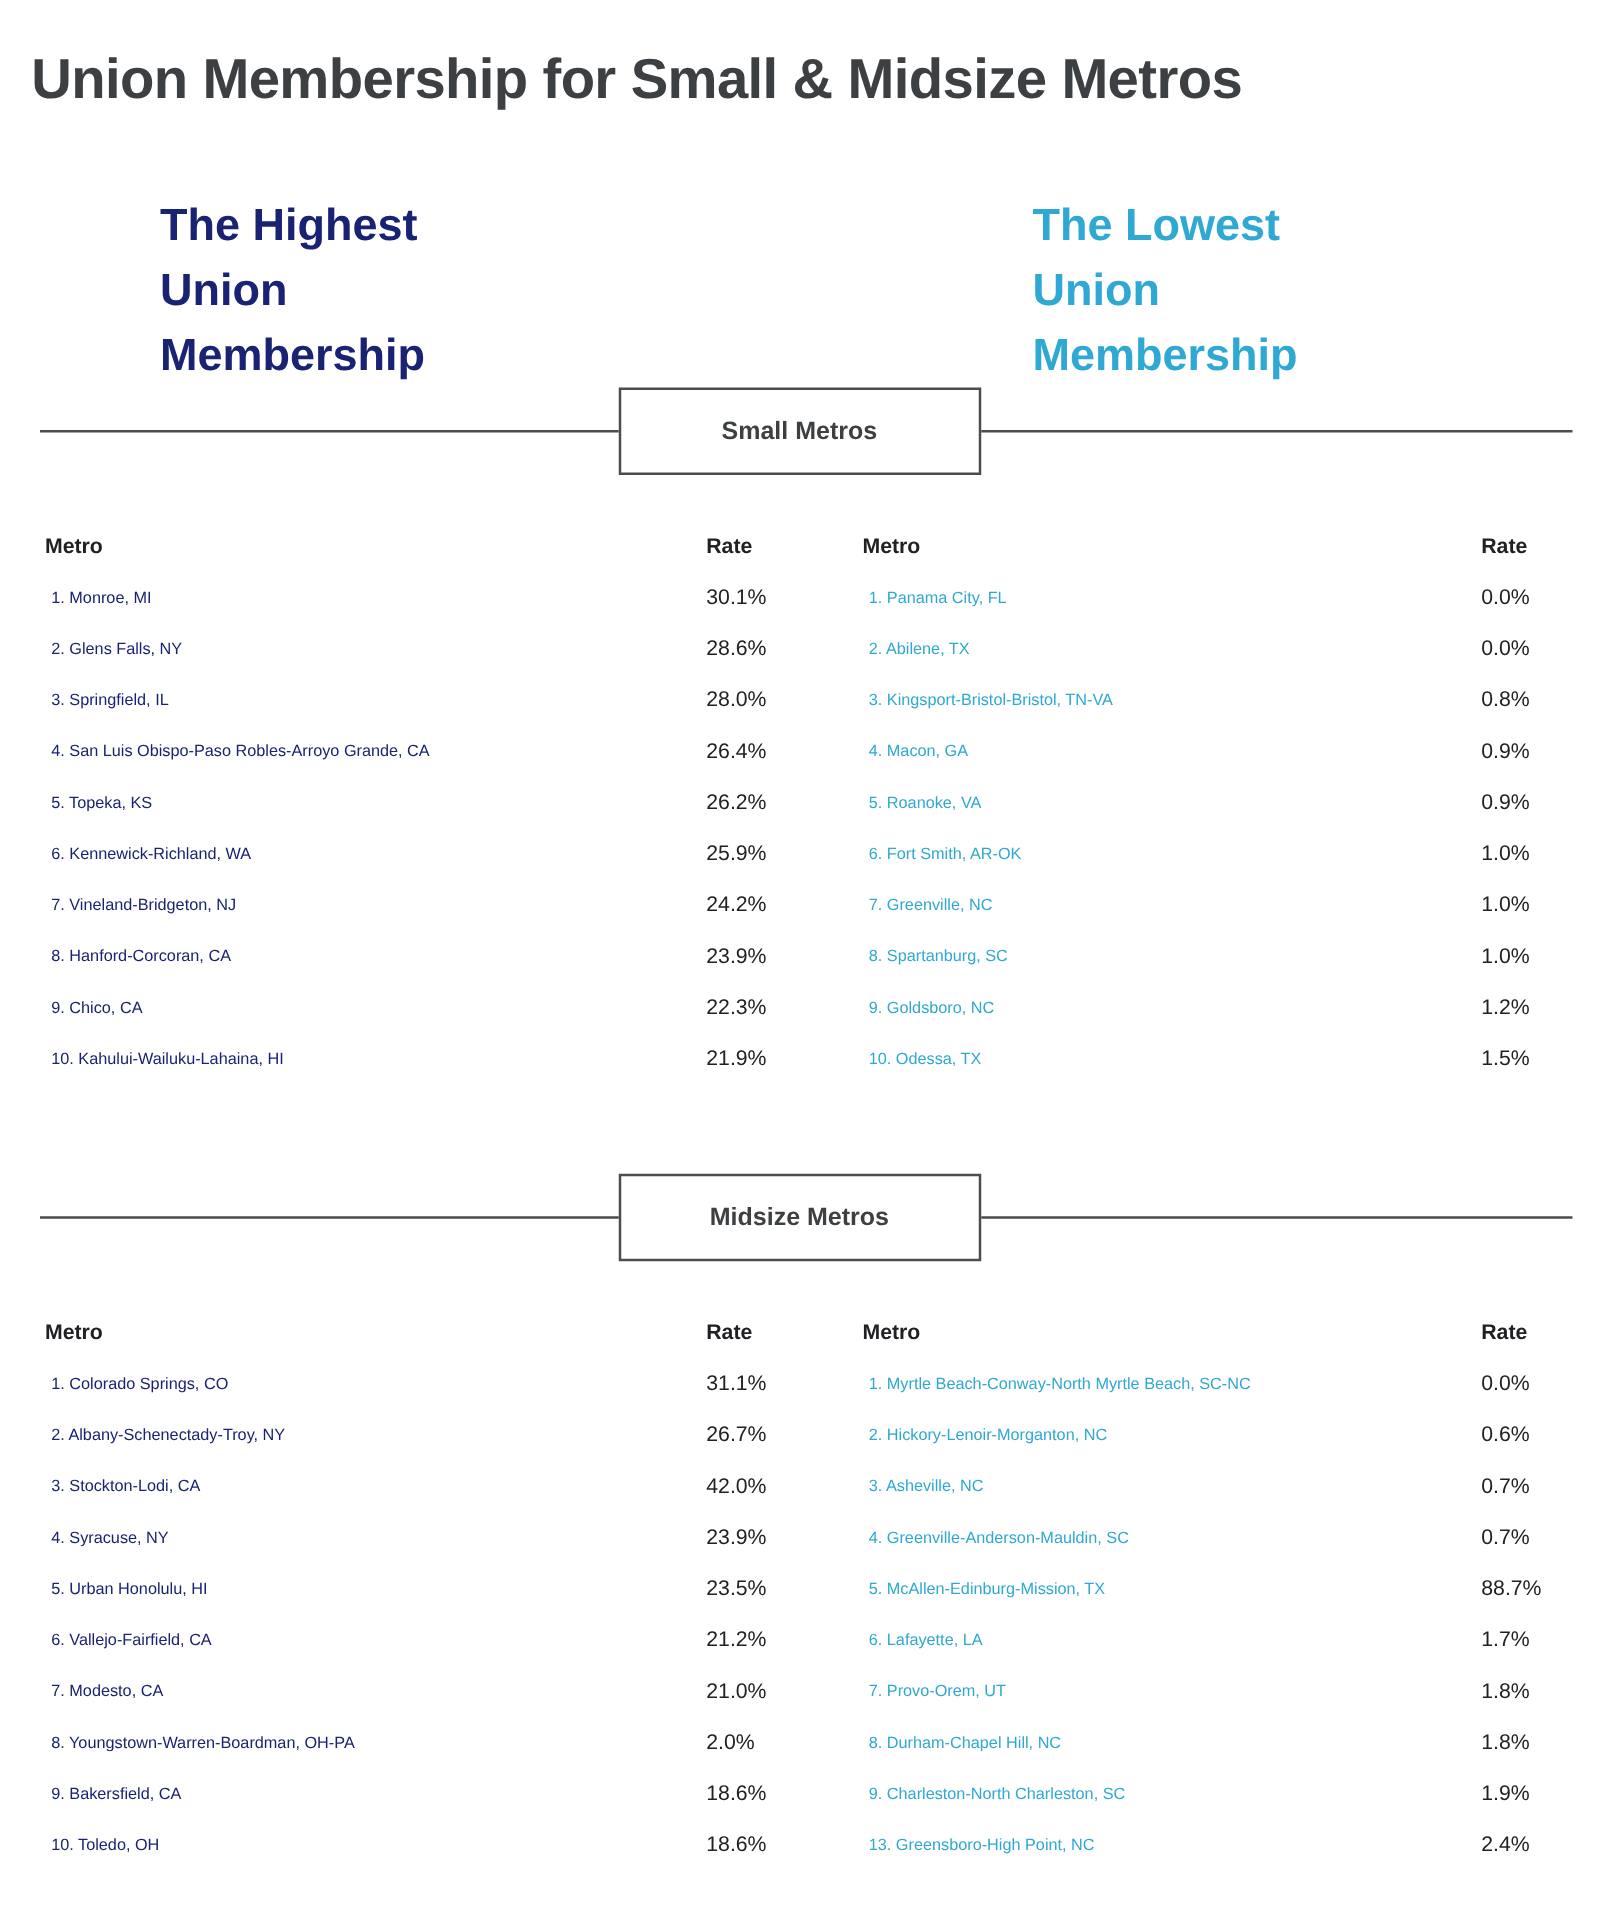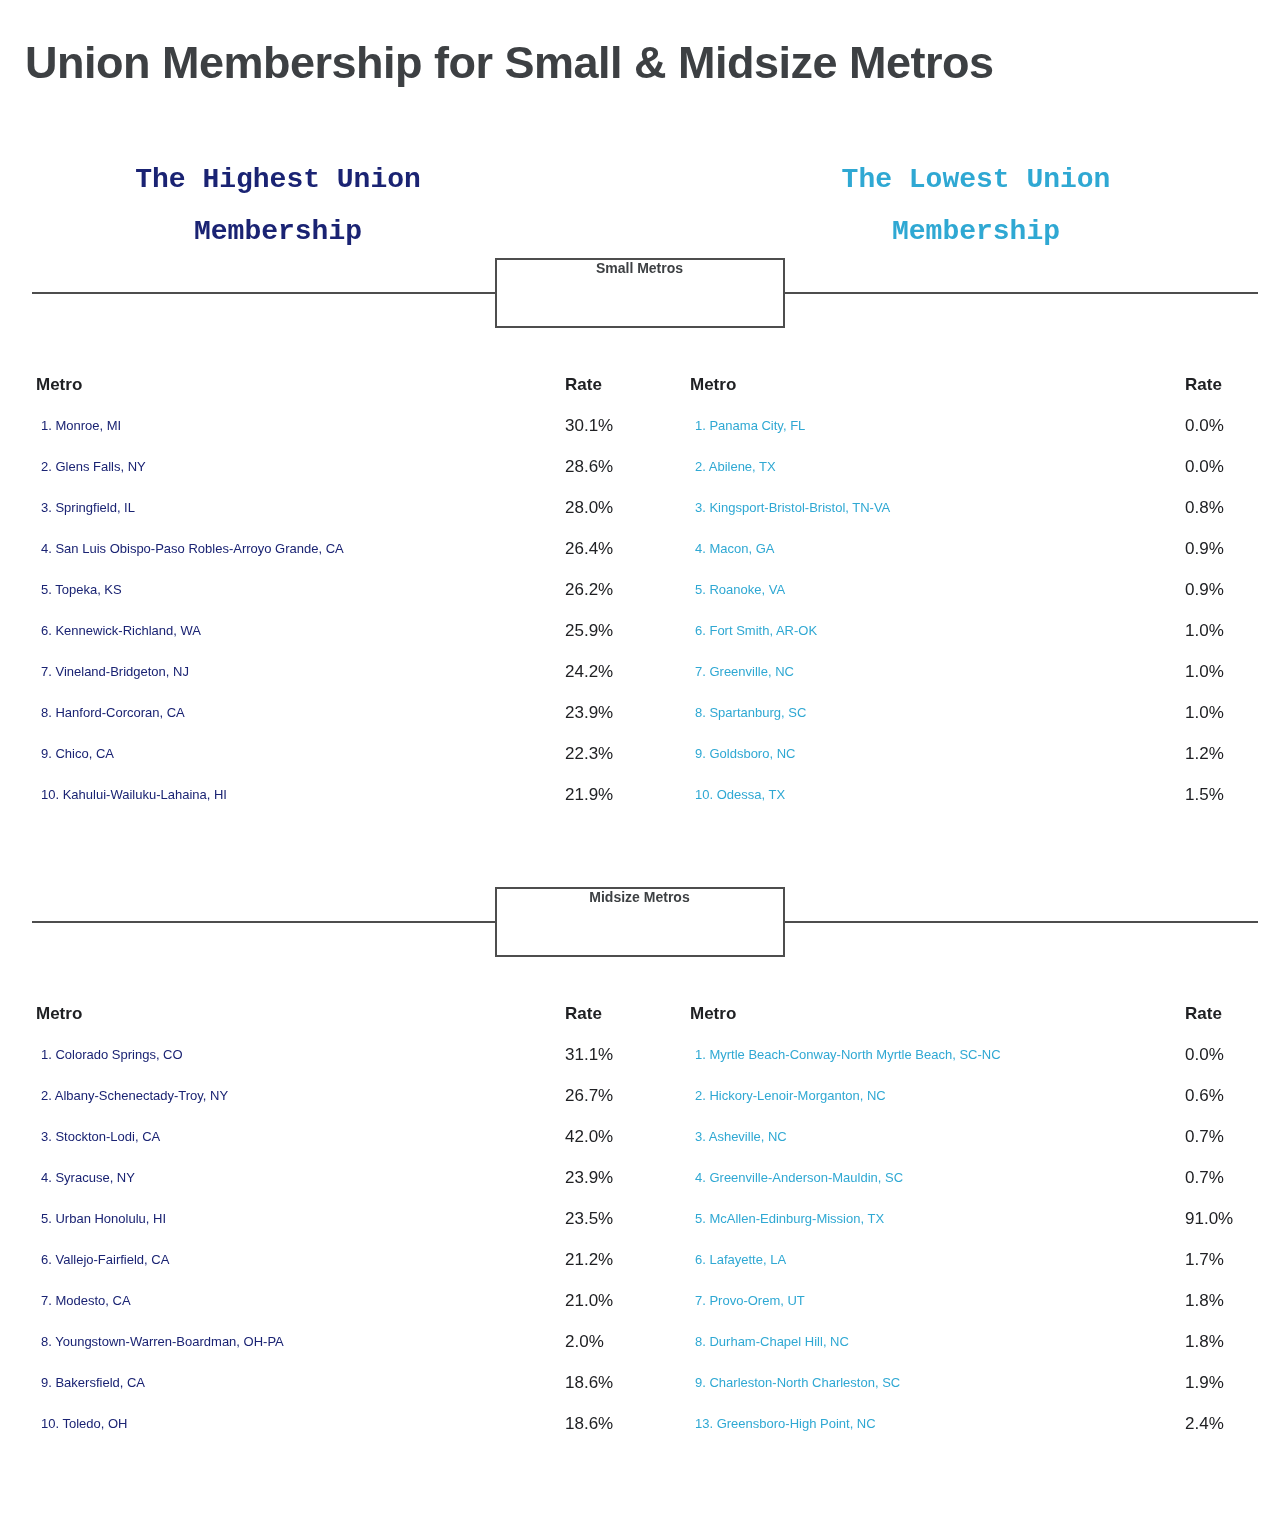--- a/index.html
+++ b/index.html
@@ -15,25 +15,24 @@
     margin: 36px 0 0 25px;
     font-size: 45px;
     font-weight: 600;
     letter-spacing: -0.5px;
     color: var(--title-gray, #3d4043);
     line-height: 1.2;
   }
   .headings { display: flex; margin-top: 64px; }
   .heading {
     width: 300px;
-    text-align: center;
-    font-size: 28px;
+    text-align: left;
+    font-size: 36px;
     font-weight: 600;
     line-height: 52px;
-    font-family: Liberation Mono, monospace;
   }
   .heading-highest { margin-left: 128px; color: var(--navy, #1a2373); }
   .heading-lowest  { margin-left: 398px; color: var(--cyan, #2fa8d3); }
 
   .divider { position: relative; height: 70px; }
   .divider-small { margin-top: 0; }
   .divider-mid { margin-top: 72px; }
   .divider-line {
     position: absolute;
     left: 32px; right: 21px; top: 50%;
@@ -41,22 +40,22 @@
     background: var(--line-gray, #4d4d4d);
   }
   .divider-box {
     position: absolute;
     left: 50%; top: 0;
     transform: translateX(-50%);
     width: 290px; height: 100%;
     box-sizing: border-box;
     background: #ffffff;
     border: 2px solid var(--line-gray, #4d4d4d);
-    display: flex; align-items: flex-start; justify-content: center;
-    font-size: 14px; font-weight: 600;
+    display: flex; align-items: center; justify-content: center;
+    font-size: 20px; font-weight: 600;
     color: var(--title-gray, #3d4043);
   }
 
   .tables { display: flex; margin-top: 36px; }
   .table { box-sizing: border-box; }
   .table-left  { margin-left: 36px; width: 584px; }
   .table-right { margin-left: 70px; width: 553px; }
   .thead, .row { display: flex; align-items: center; height: 41px; }
   .thead { font-size: 17px; font-weight: 600; color: var(--text-dark, #202124); }
   .col-metro { flex: 1 1 auto; white-space: nowrap; overflow: hidden; }
@@ -256,21 +255,21 @@
       <div class="row">
         <span class="col-metro">3. Asheville, NC</span>
         <span class="col-rate">0.7%</span>
       </div>
       <div class="row">
         <span class="col-metro">4. Greenville-Anderson-Mauldin, SC</span>
         <span class="col-rate">0.7%</span>
       </div>
       <div class="row">
         <span class="col-metro">5. McAllen-Edinburg-Mission, TX</span>
-        <span class="col-rate">91.0%</span>
+        <span class="col-rate">88.7%</span>
       </div>
       <div class="row">
         <span class="col-metro">6. Lafayette, LA</span>
         <span class="col-rate">1.7%</span>
       </div>
       <div class="row">
         <span class="col-metro">7. Provo-Orem, UT</span>
         <span class="col-rate">1.8%</span>
       </div>
       <div class="row">

